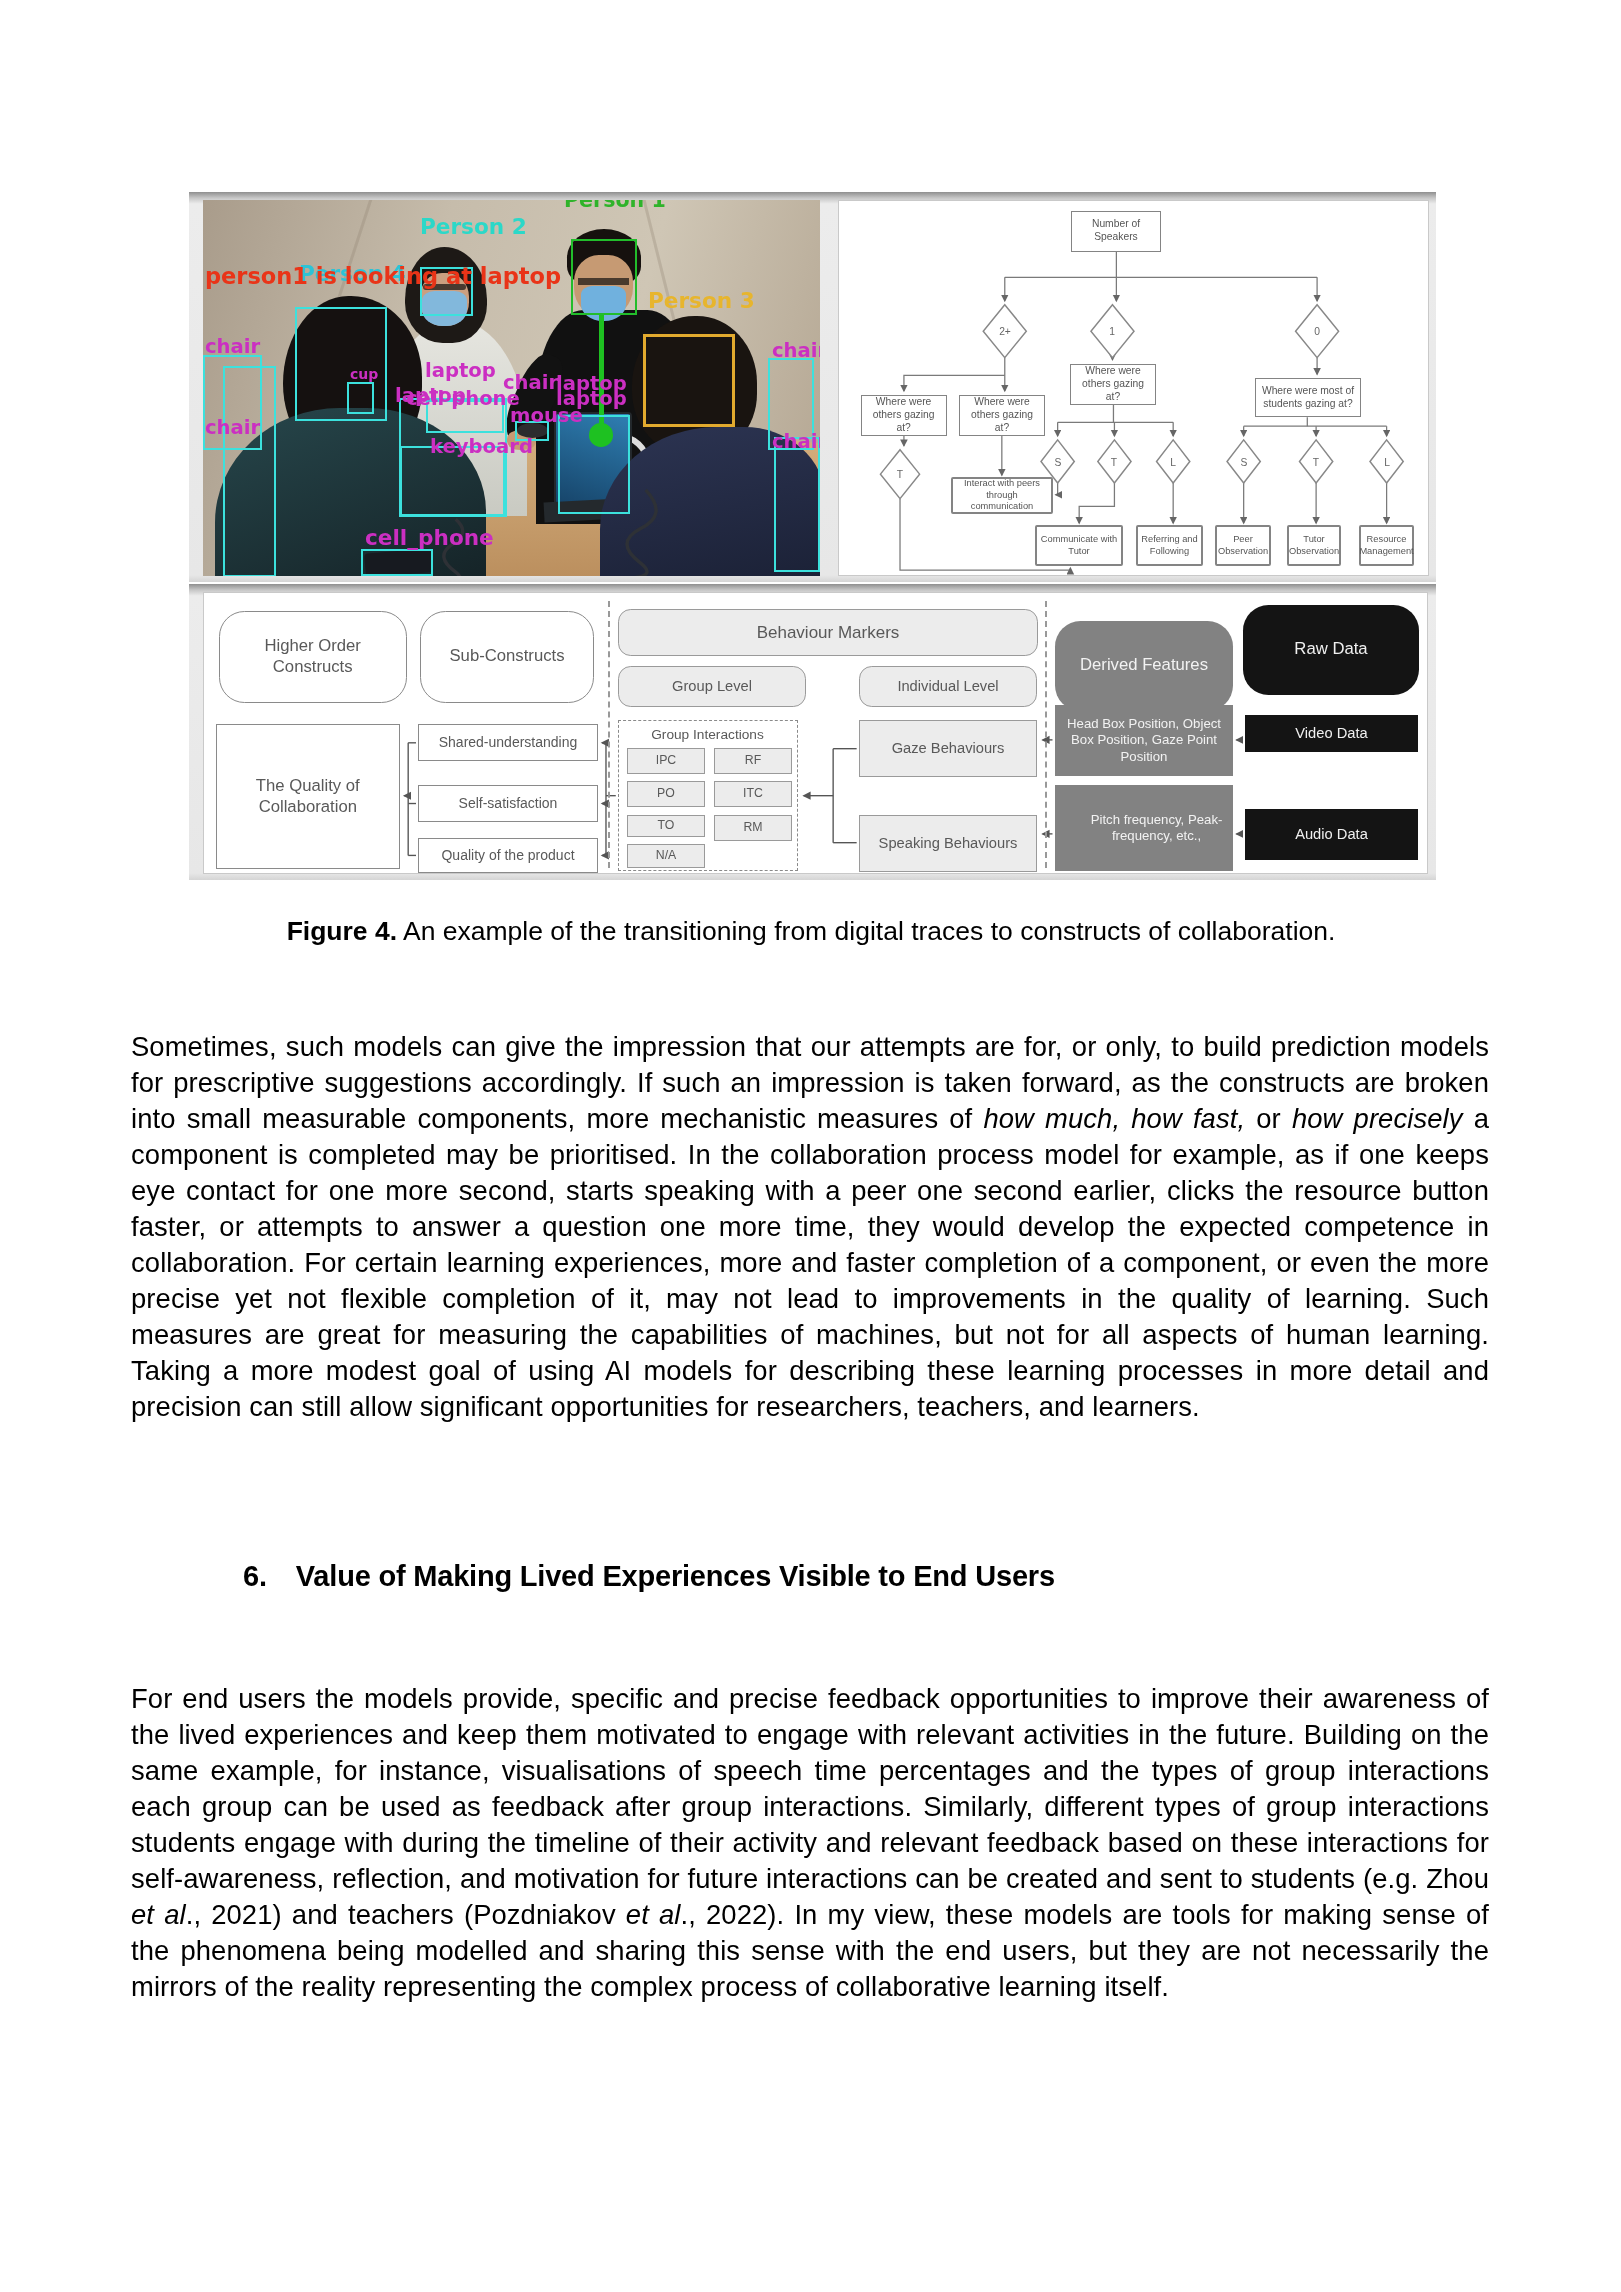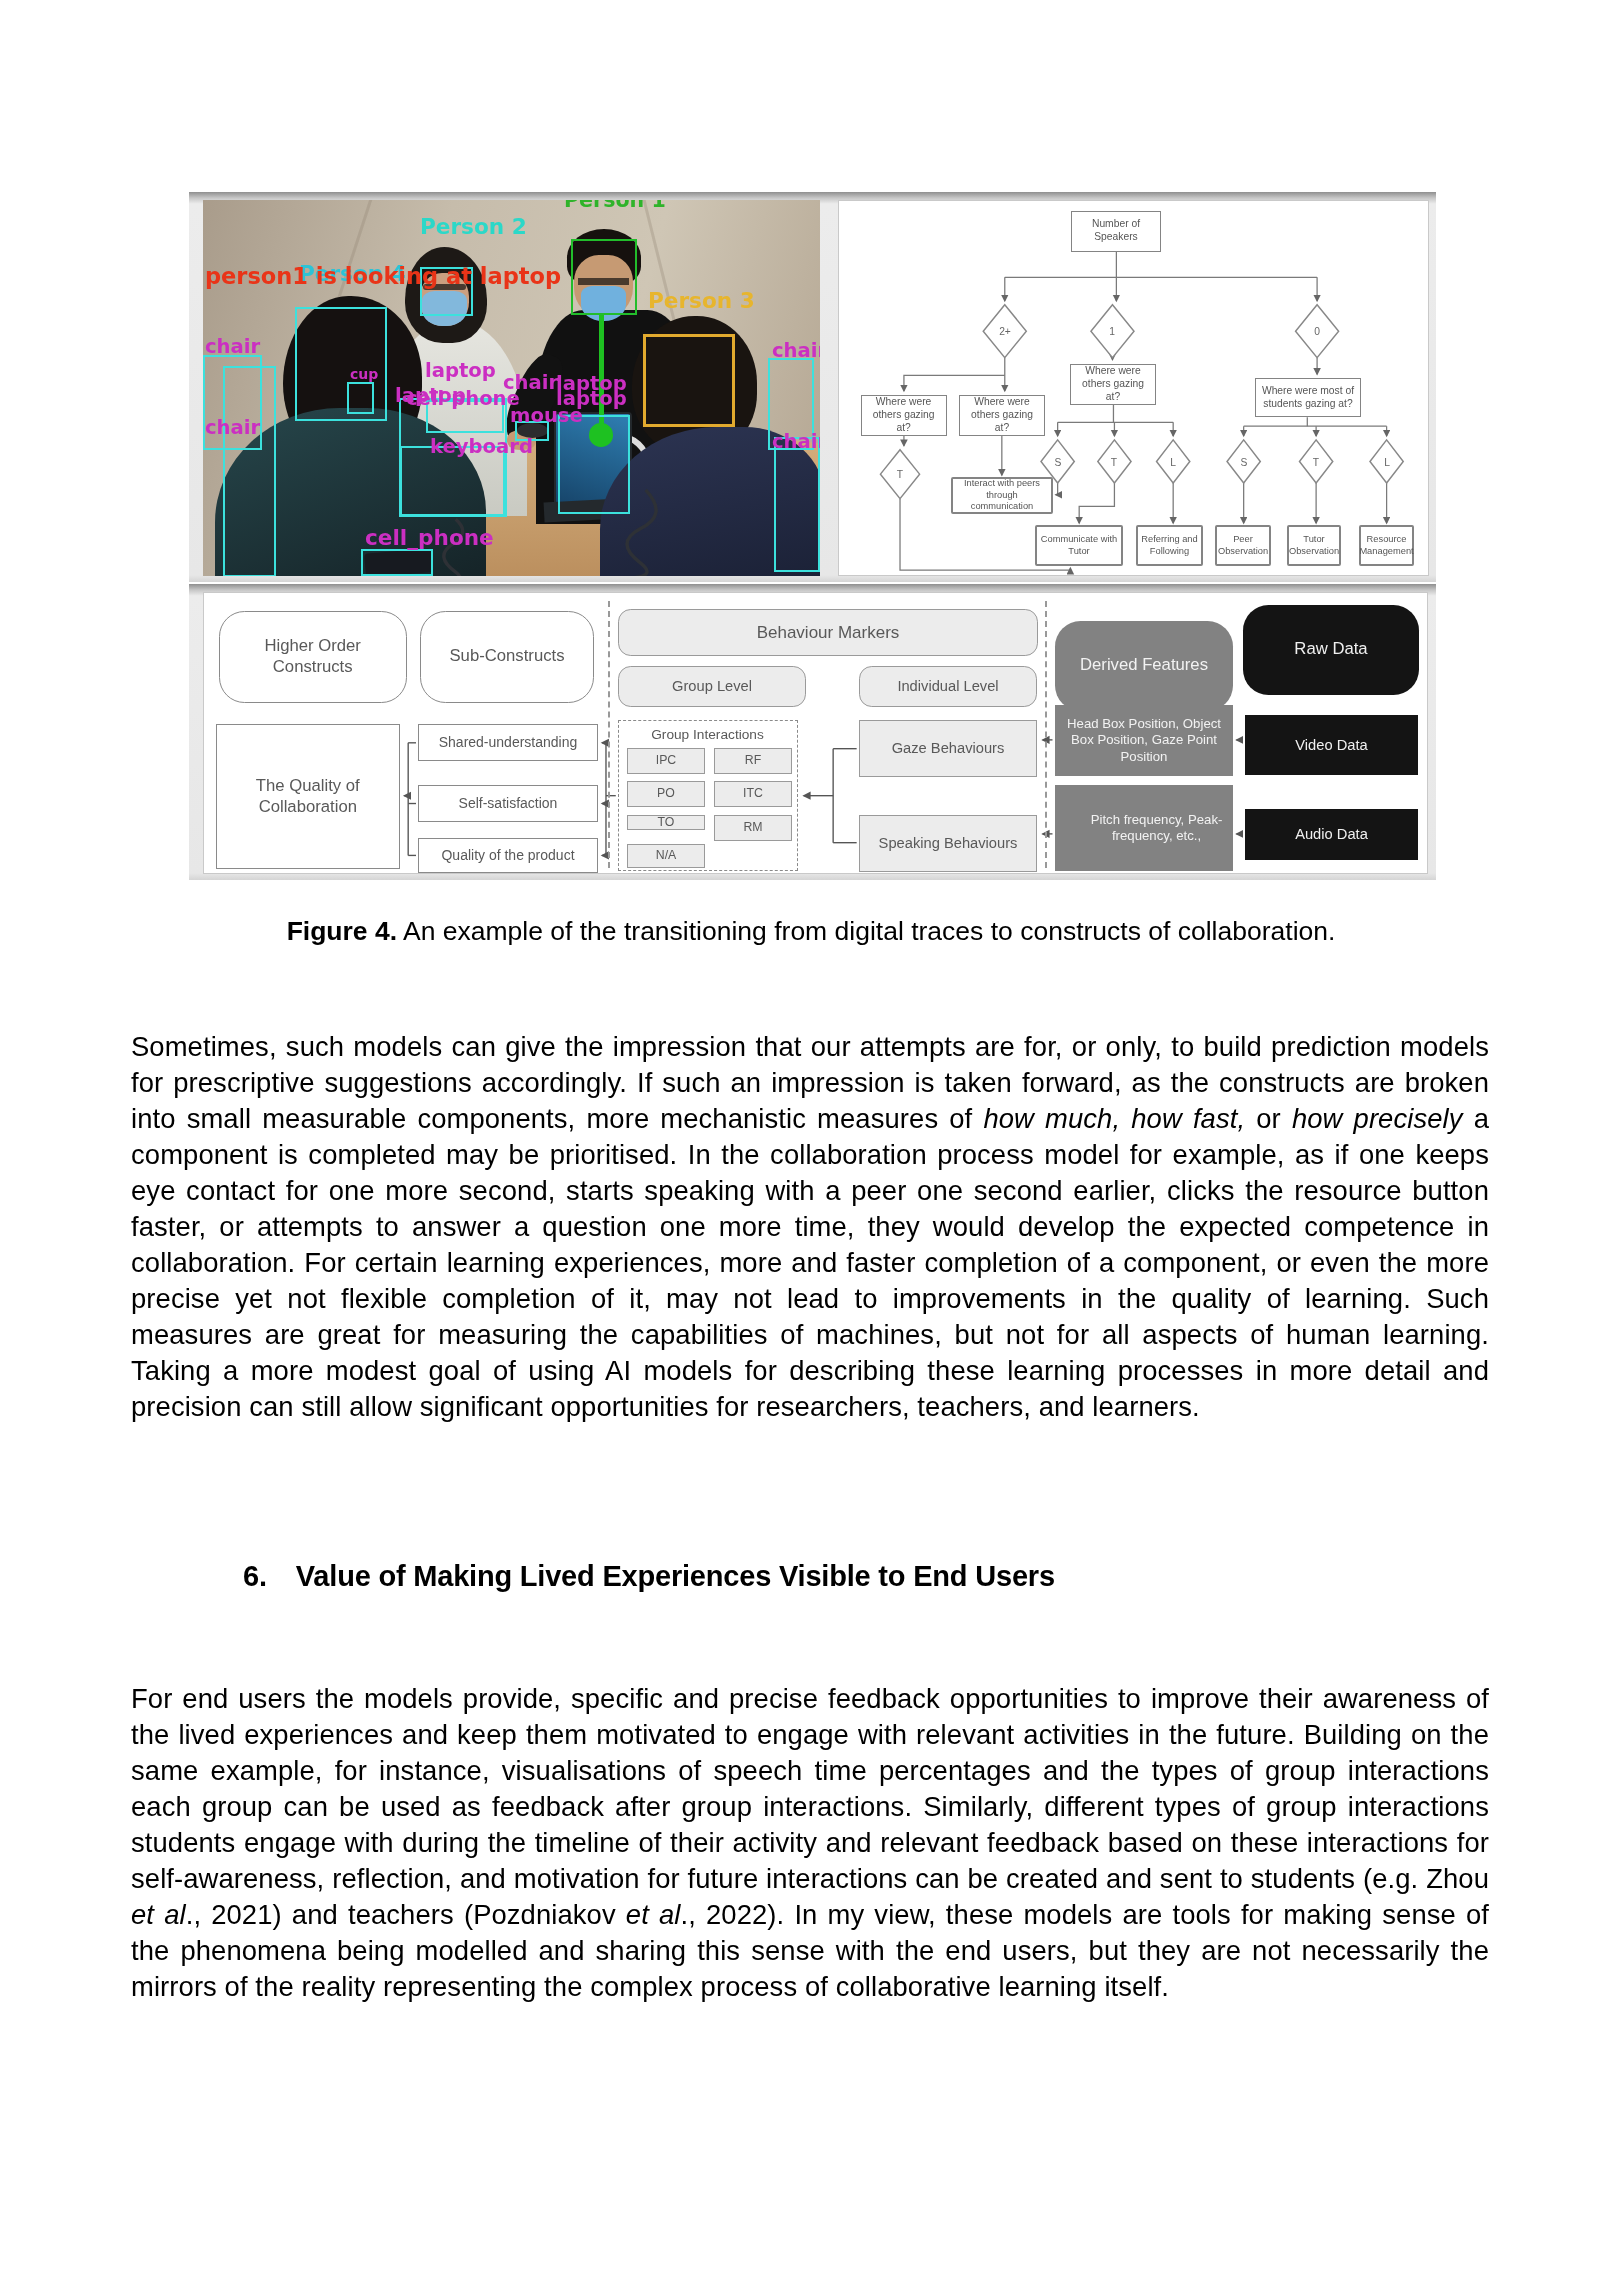--- a/index.html
+++ b/index.html
@@ -254,31 +254,31 @@
     <div class="cn gray rnd2" style="left:414px;top:15.7px;width:420px;height:47px;font-size:17px;">Behaviour Markers</div>
     <div class="cn gray rnd2" style="left:414px;top:73px;width:188px;height:41px;font-size:14.7px;">Group Level</div>
     <div class="cn gray rnd2" style="left:655px;top:73px;width:178px;height:41px;font-size:14.7px;">Individual Level</div>
 
     <div class="gidash" style="left:414px;top:127px;width:180px;height:151px;"></div>
     <div class="cn" style="left:421px;top:131px;width:165px;height:21.6px;border:none;font-size:13.7px;">Group Interactions</div>
     <div class="cn gray" style="left:423px;top:155px;width:78px;height:25.5px;font-size:12.3px;">IPC</div>
     <div class="cn gray" style="left:510px;top:155px;width:78px;height:25.5px;font-size:12.3px;">RF</div>
     <div class="cn gray" style="left:423px;top:188px;width:78px;height:25.5px;font-size:12.3px;">PO</div>
     <div class="cn gray" style="left:510px;top:188px;width:78px;height:25.5px;font-size:12.3px;">ITC</div>
-    <div class="cn gray" style="left:423px;top:222px;width:78px;height:15px;font-size:12.3px;">TO</div>
+    <div class="cn gray" style="left:423px;top:222px;width:78px;height:22px;font-size:12.3px;">TO</div>
     <div class="cn gray" style="left:510px;top:222px;width:78px;height:25.5px;font-size:12.3px;">RM</div>
     <div class="cn gray" style="left:423px;top:251px;width:78px;height:23.5px;font-size:12.3px;">N/A</div>
 
     <div class="cn gray" style="left:655px;top:127px;width:178px;height:57px;font-size:14.7px;">Gaze Behaviours</div>
     <div class="cn gray" style="left:655px;top:222px;width:178px;height:57px;font-size:14.7px;">Speaking Behaviours</div>
 
     <div class="cn dgray rnd" style="left:851px;top:11.8px;width:178px;height:90px;font-size:16.7px;margin-top:16px;">Derived Features</div>
     <div class="cn blk rnd" style="left:1039px;top:11.8px;width:176px;height:90px;font-size:16.7px;">Raw Data</div>
     <div class="cn dgray" style="left:851px;top:112px;width:178px;height:71px;font-size:13.2px;">Head Box Position, Object Box Position, Gaze Point Position</div>
-    <div class="cn blk" style="left:1041px;top:122px;width:173px;height:60px;font-size:14.7px;">Video Data</div>
+    <div class="cn blk" style="left:1041px;top:122px;width:173px;height:37px;font-size:14.7px;">Video Data</div>
     <div class="cn dgray" style="left:851px;top:192px;width:178px;height:86px;font-size:13.2px;padding-left:31px;">Pitch frequency, Peak-frequency, etc.,</div>
     <div class="cn blk" style="left:1041px;top:216px;width:173px;height:51px;font-size:14.7px;">Audio Data</div>
   </div>
 
   <p class="caption"><b>Figure 4.</b><span> An example of the transitioning from digital traces to constructs of collaboration.</span></p>
 
   <p class="bodytext" style="top:1002px;"><span>Sometimes, such models can give the impression that our attempts are for, or only, to build prediction models for prescriptive suggestions accordingly. If such an impression is taken forward, as the constructs are broken into small measurable components, more mechanistic measures of </span><span class="it">how much, how fast,</span><span> or </span><span class="it">how precisely</span><span> a component is completed may be prioritised. In the collaboration process model for example, as if one keeps eye contact for one more second, starts speaking with a peer one second earlier, clicks the resource button faster, or attempts to answer a question one more time, they would develop the expected competence in collaboration. For certain learning experiences, more and faster completion of a component, or even the more precise yet not flexible completion of it, may not lead to improvements in the quality of learning. Such measures are great for measuring the capabilities of machines, but not for all aspects of human learning. Taking a more modest goal of using AI models for describing these learning processes in more detail and precision can still allow significant opportunities for researchers, teachers, and learners.</span></p>
 
   <h2 class="heading"><span class="num">6.</span><span>Value of Making Lived Experiences Visible to End Users</span></h2>
 

